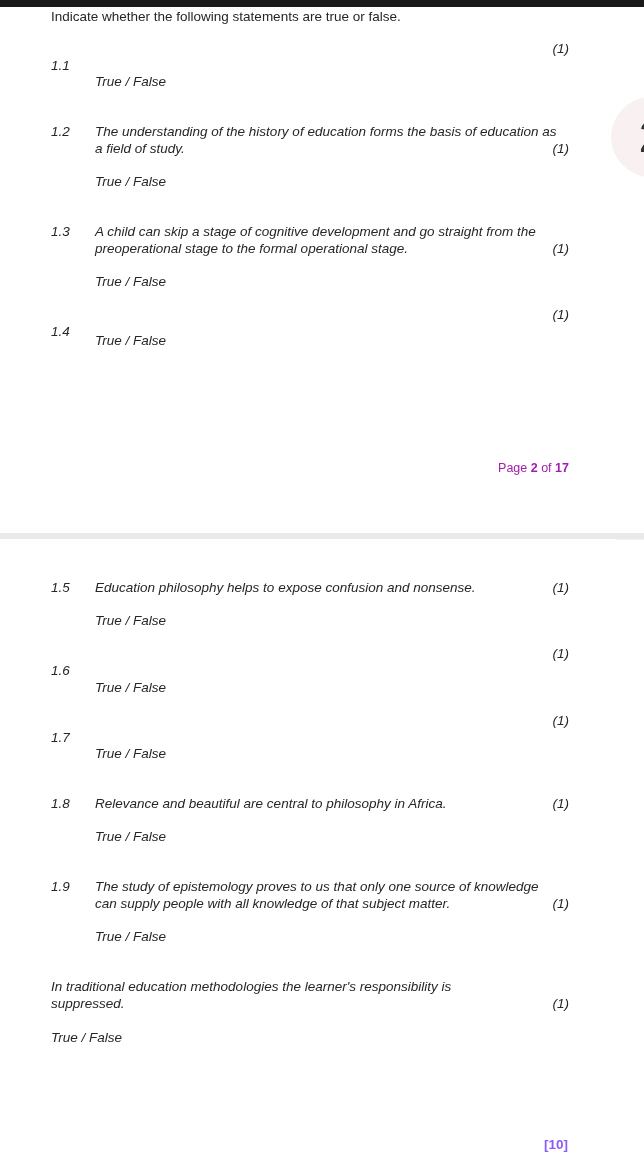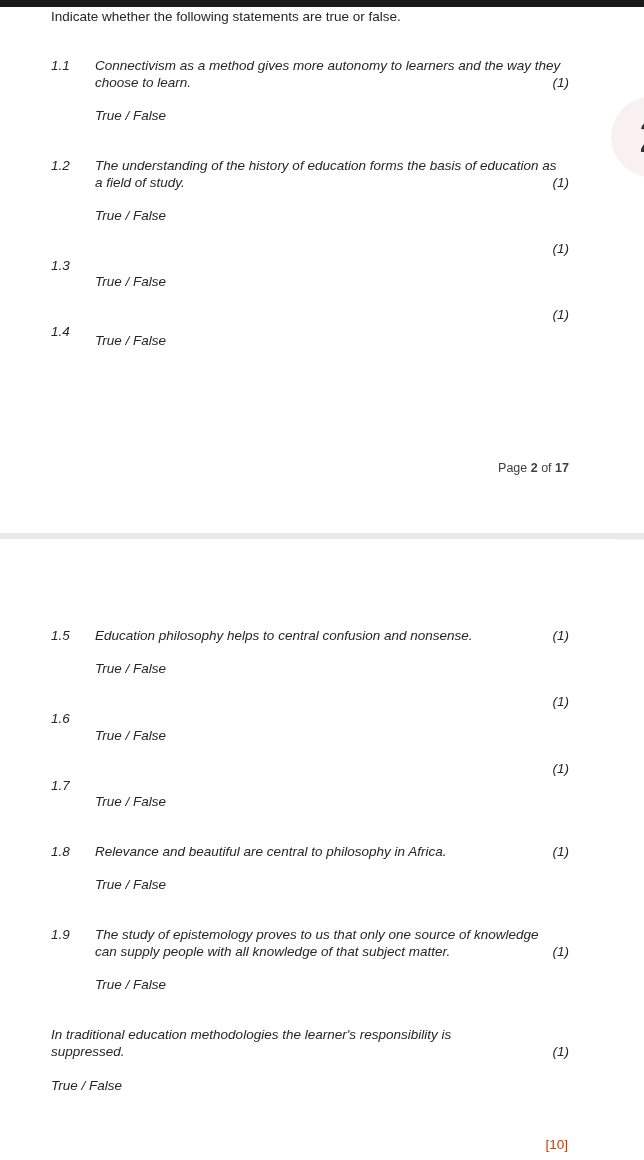--- a/index.html
+++ b/index.html
@@ -25,43 +25,43 @@
     padding-left: 51px; padding-right: 47px;
     font-size: 13.5px; line-height: 17px;
   }
   .page-1 { top: 7px; height: 526px; padding-top: 1px; }
   .page-divider {
     position: absolute; top: 533px; left: 0;
     width: 644px; height: 6px;
     background: #e9e9e9;
     border-bottom: 1px solid #f4f4f4;
   }
-  .page-2 { top: 539px; height: 621px; padding-top: 88px; }
+  .page-2 { top: 539px; height: 621px; padding-top: 40px; }
 
   .instruction { margin: 0 0 32px 0; }
 
   .question { display: flex; margin-bottom: 33px; font-style: italic; }
   .q-num { width: 44px; flex: 0 0 44px; }
   .q-body { flex: 1 1 auto; min-width: 0; }
   .q-statement { position: relative; }
   .q-text { white-space: pre-line; }
   .q-marks { position: absolute; right: 0; bottom: 0; }
   .q-options { margin-top: 16px; }
   .q-options.tight { margin-top: 9px; }
   .q-options.wide { margin-top: 17px; }
 
   .page-footer {
     position: absolute; top: 453px; right: 47px;
-    font-size: 12.5px; line-height: 17px; color: #404040;
+    font-size: 12.5px; line-height: 17px; color: #a21caf;
   }
   .page-footer b { font-weight: bold; }
 
   .total-marks {
     position: absolute; top: 597px; right: 48px;
-    font-weight: normal; font-size: 13.5px; line-height: 17px; color: #c2410c;
+    font-weight: bold; font-size: 13.5px; line-height: 17px; color: #8b5cf6;
   }
 
   .page-chip {
     position: absolute; top: 97px; left: 611px;
     width: 80px; height: 80px;
     border-radius: 50%;
     background: #f9f1f1;
     display: flex; align-items: center; justify-content: center;
   }
   .page-chip-num {
@@ -73,22 +73,20 @@
 
 <div class="top-bar"></div>
 
 <div class="page page-1">
   <p class="instruction">Indicate whether the following statements are true or false.</p>
 
   <div class="question">
     <div class="q-num">1.1</div>
     <div class="q-body">
       <div class="q-statement">
-        <span class="q-text">Connectivism as a method gives more autonomy to learners and the way they
-choose to learn.</span>
         <span class="q-marks">(1)</span>
       </div>
       <div class="q-options">True / False</div>
     </div>
   </div>
 
   <div class="question">
     <div class="q-num">1.2</div>
     <div class="q-body">
       <div class="q-statement">
@@ -97,20 +95,22 @@
         <span class="q-marks">(1)</span>
       </div>
       <div class="q-options">True / False</div>
     </div>
   </div>
 
   <div class="question">
     <div class="q-num">1.3</div>
     <div class="q-body">
       <div class="q-statement">
+        <span class="q-text">A child can skip a stage of cognitive development and go straight from the
+preoperational stage to the formal operational stage.</span>
         <span class="q-marks">(1)</span>
       </div>
       <div class="q-options">True / False</div>
     </div>
   </div>
 
   <div class="question">
     <div class="q-num">1.4</div>
     <div class="q-body">
       <div class="q-statement">
@@ -126,21 +126,21 @@
 </div>
 
 <div class="page-divider"></div>
 
 <div class="page page-2">
 
   <div class="question">
     <div class="q-num">1.5</div>
     <div class="q-body">
       <div class="q-statement">
-        <span class="q-text">Education philosophy helps to central confusion and nonsense.</span>
+        <span class="q-text">Education philosophy helps to expose confusion and nonsense.</span>
         <span class="q-marks">(1)</span>
       </div>
       <div class="q-options">True / False</div>
     </div>
   </div>
 
   <div class="question">
     <div class="q-num">1.6</div>
     <div class="q-body">
       <div class="q-statement">

